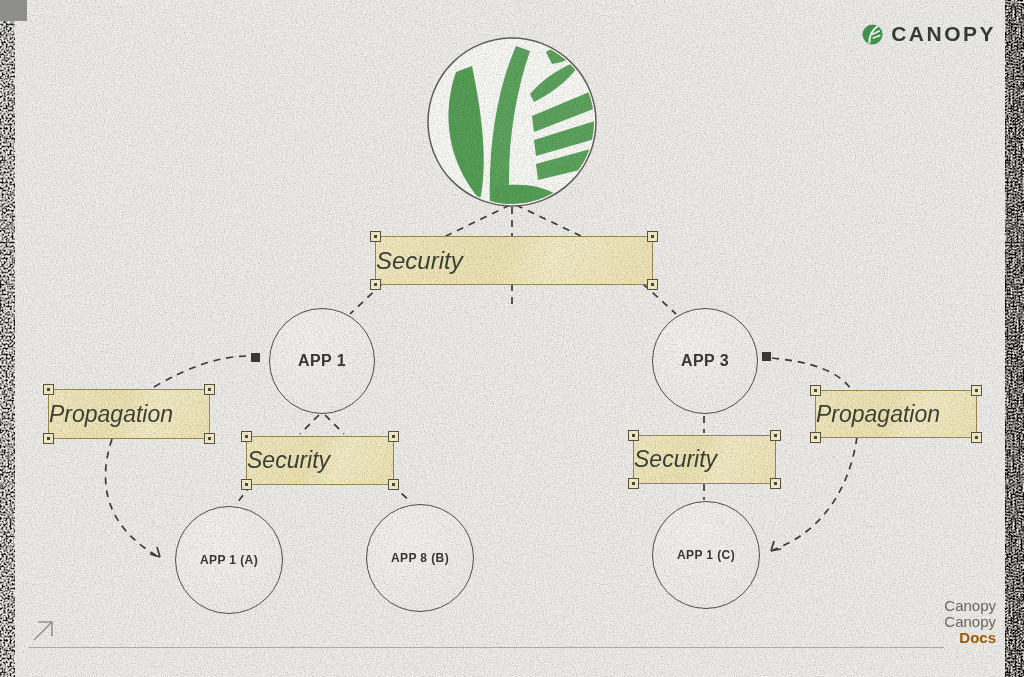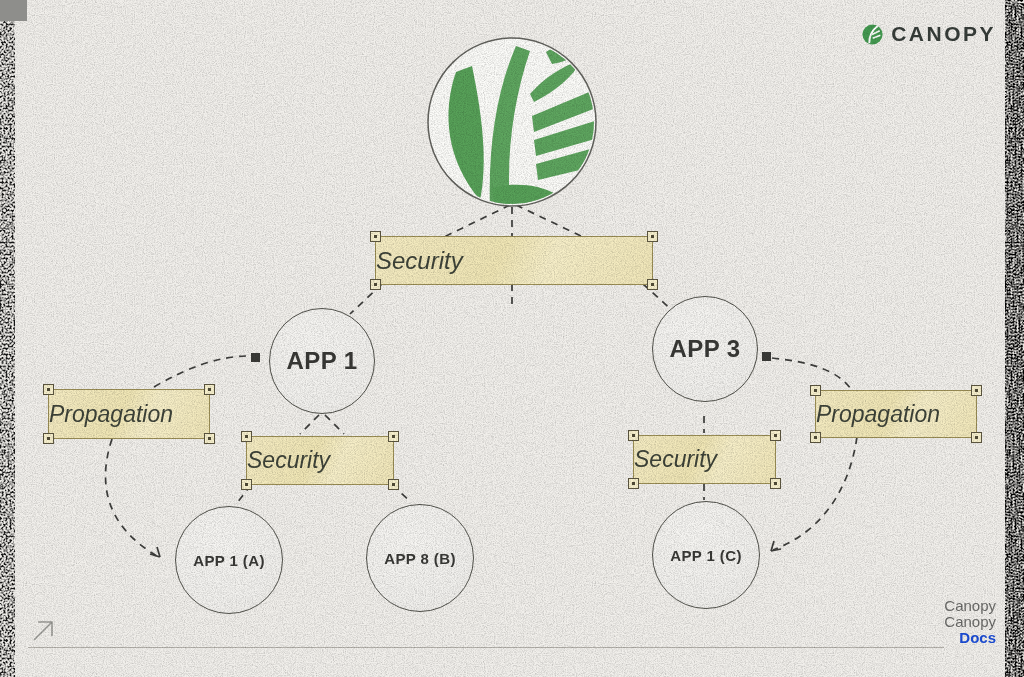--- a/index.html
+++ b/index.html
@@ -49,31 +49,31 @@
   .handle.bl{left:-6px;bottom:-6px;}
   .handle.br{right:-6px;bottom:-6px;}
 
   
   .node{
     position:absolute;border-radius:50%;z-index:5;box-sizing:border-box;
     border:1.7px solid #53534d;
     background:radial-gradient(circle at 38% 32%, #f6f5f2 0%, #f1f0ed 65%, #edebe7 100%);
     display:flex;align-items:center;justify-content:center;
   }
-  .node .node-label{font-weight:bold;font-size:24px;letter-spacing:.4px;color:#393936;white-space:nowrap;}
-  .node.small .node-label{font-size:15px;}
+  .node .node-label{font-weight:bold;font-size:16px;letter-spacing:.4px;color:#393936;white-space:nowrap;}
+  .node.small .node-label{font-size:12px;}
 
   
   .footer-rule{position:absolute;left:28px;top:647px;width:916px;height:1px;background:#b5b2ac;z-index:8;}
   .footer-arrow{position:absolute;left:28px;top:612px;z-index:8;}
   .footer-text{
     position:absolute;right:28px;top:598px;text-align:right;z-index:8;
     font-size:15px;line-height:16px;color:#6c6c6a;
   }
-  .footer-text .docs{font-weight:bold;color:#1d4ed8;}
+  .footer-text .docs{font-weight:bold;color:#a16207;}
 </style>
 </head>
 <body>
 
 <div class="page">
 
   <svg width="0" height="0" style="position:absolute" aria-hidden="true">
     <defs>
       <filter id="speckA" x="0" y="0" width="100%" height="100%">
         <feTurbulence type="fractalNoise" baseFrequency="0.5" numOctaves="3" seed="7"></feTurbulence>
@@ -187,21 +187,21 @@
     <span class="handle tl"></span>
     <span class="handle tr"></span>
     <span class="handle bl"></span>
     <span class="handle br"></span>
     <span class="box-label">Security</span>
   </div>
 
   <div class="node" style="left:269px;top:308px;width:106px;height:106px;">
     <span class="node-label">APP 1</span>
   </div>
-  <div class="node" style="left:652px;top:296px;width:106px;height:106px;">
+  <div class="node" style="left:652px;top:308px;width:106px;height:106px;">
     <span class="node-label">APP 3</span>
   </div>
   <div class="node small" style="left:175px;top:506px;width:108px;height:108px;">
     <span class="node-label">APP 1 (A)</span>
   </div>
   <div class="node small" style="left:366px;top:504px;width:108px;height:108px;">
     <span class="node-label">APP 8 (B)</span>
   </div>
   <div class="node small" style="left:652px;top:501px;width:108px;height:108px;">
     <span class="node-label">APP 1 (C)</span>

